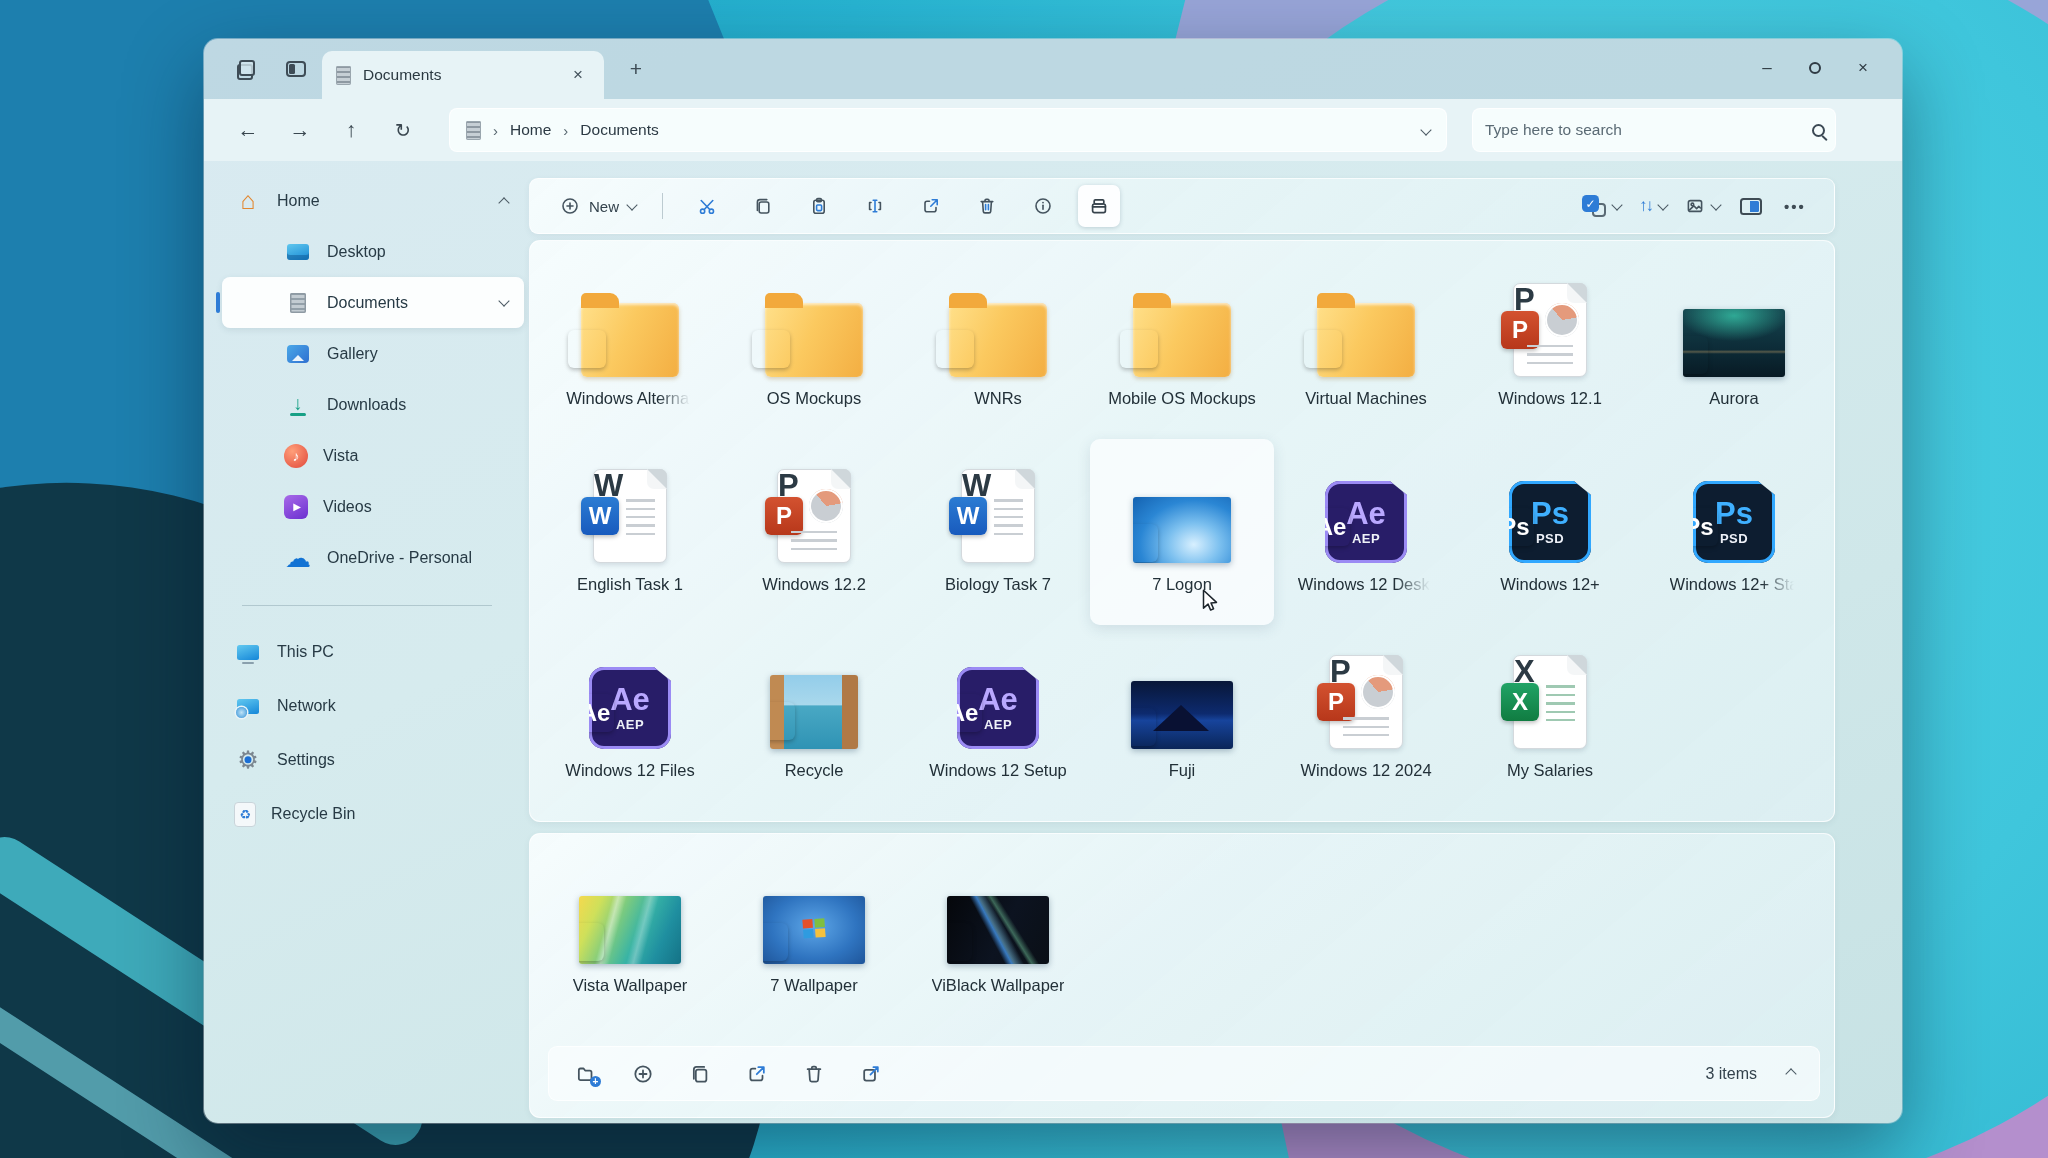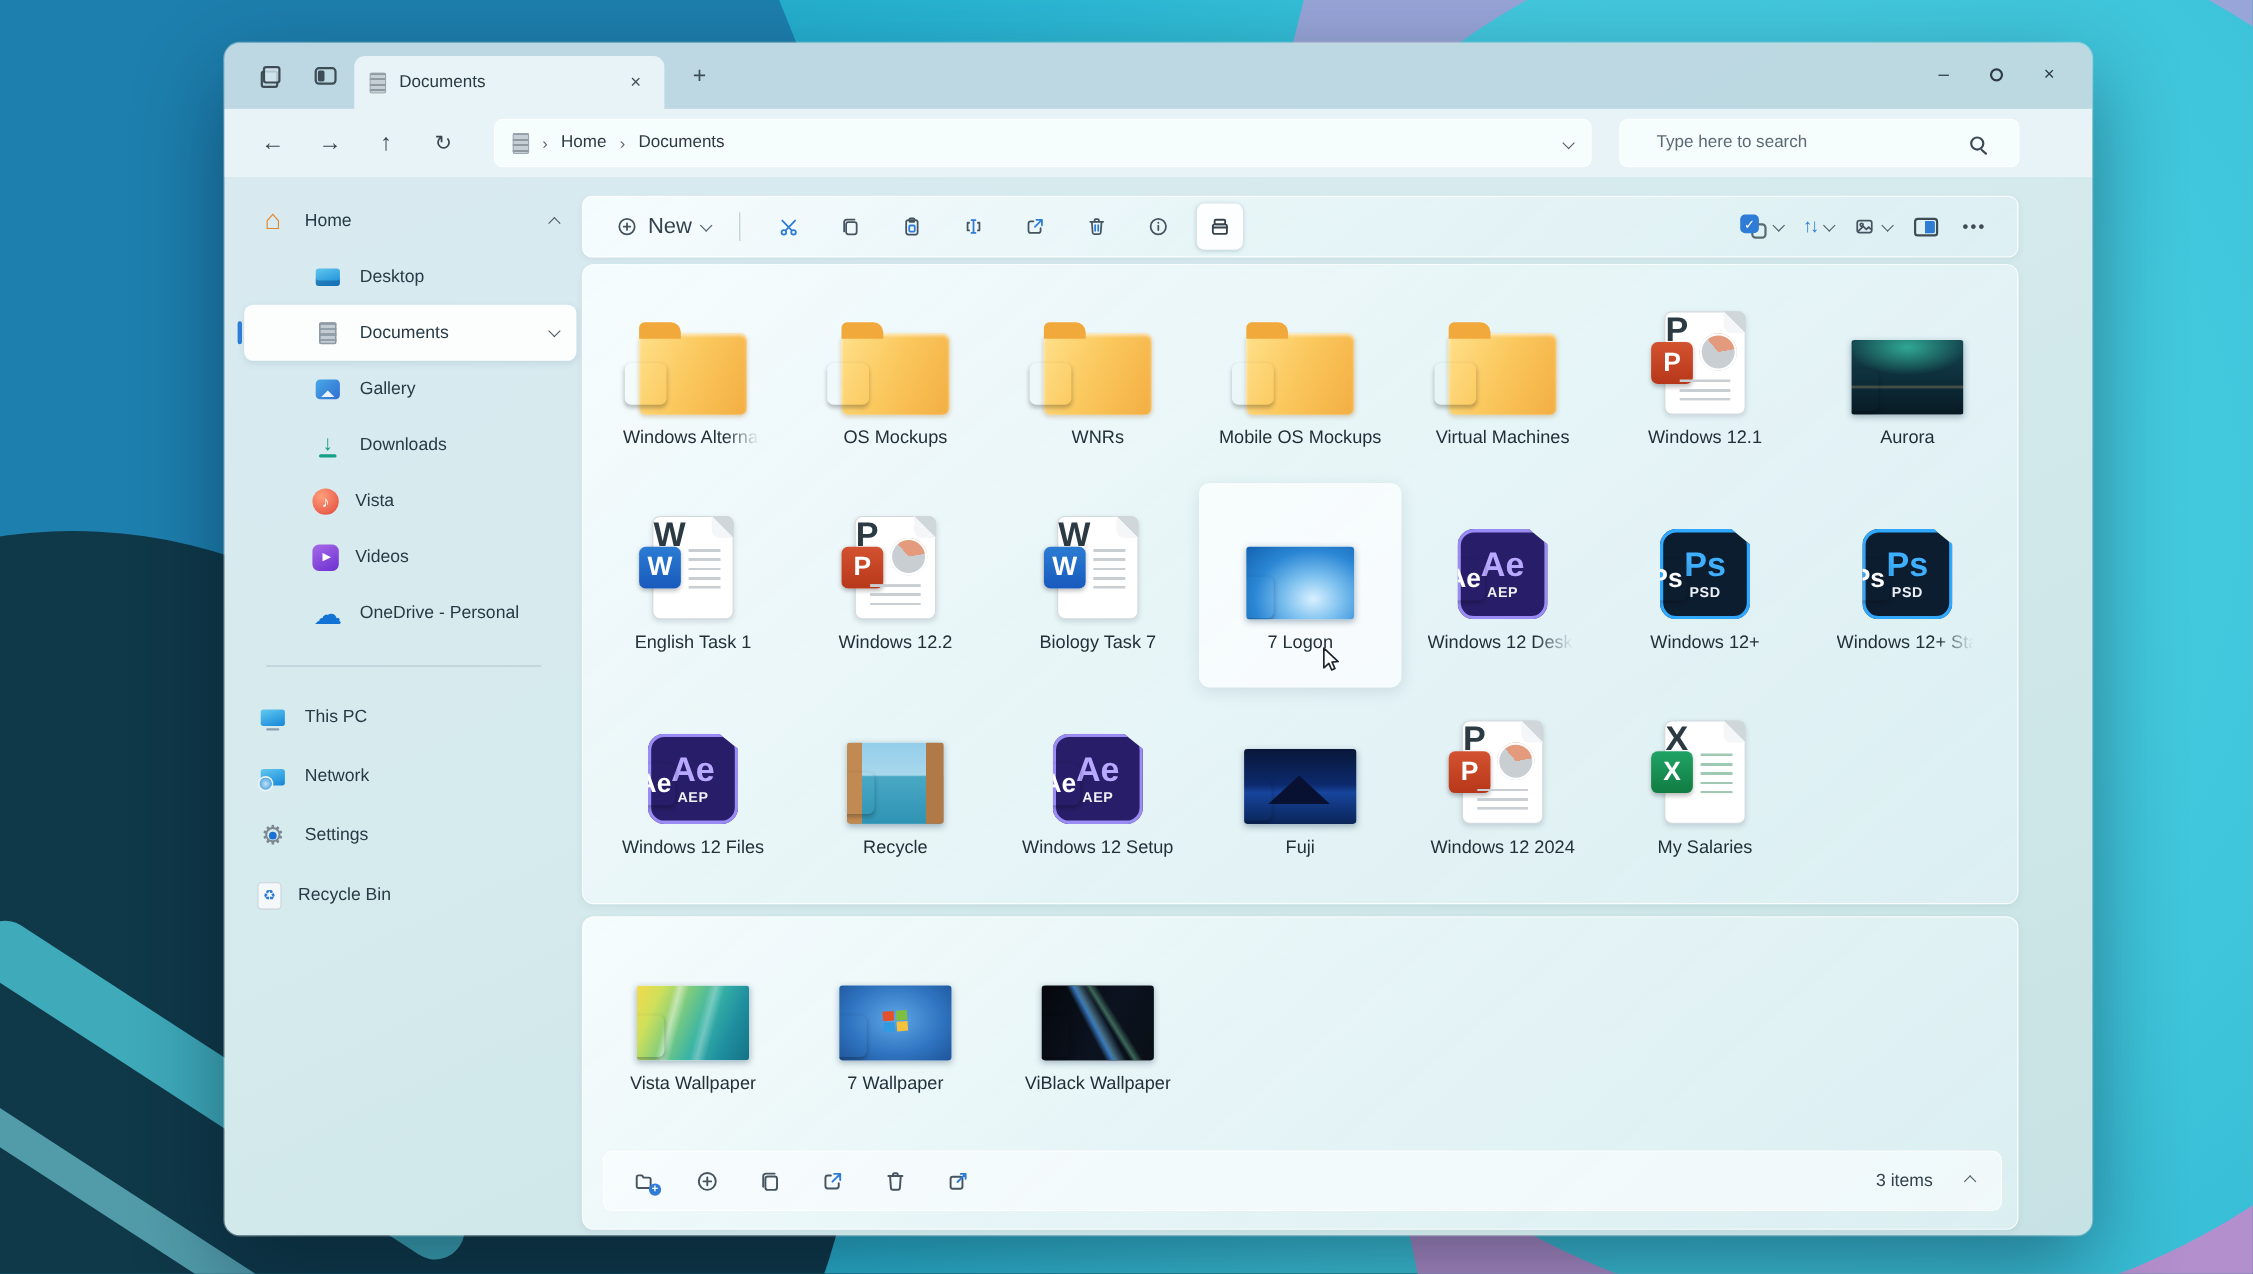--- a/index.html
+++ b/index.html
@@ -53,21 +53,21 @@
   .doc-mini{width:15px;height:19px;border-radius:2px;flex:0 0 auto;
     background:repeating-linear-gradient(180deg,#8e99a2 0 2px,#c6cfd5 2px 5px);box-shadow:inset 0 0 0 1px #9aa6ae;}
   .crumbs{display:flex;align-items:center;}
   .crumb{display:flex;align-items:center;}
   .crumb .sep{margin:0 12px;color:#57666f;font-size:15px;}
   .crumb .lbl{font-size:15.5px;color:#2c3a44;cursor:pointer;}
   .addr-caret{margin-left:auto;}
   .caret{width:8px;height:8px;border-right:1.8px solid #4b5a64;border-bottom:1.8px solid #4b5a64;display:inline-block;transform:rotate(45deg);}
   .caret.up{transform:rotate(-135deg);}
   .searchbox{position:absolute;left:1268px;top:9px;width:364px;height:44px;border-radius:8px;
-    background:rgba(250,255,255,.78);border:1px solid rgba(255,255,255,.85);display:flex;align-items:center;padding:0 31px;}
+    background:rgba(250,255,255,.78);border:1px solid rgba(255,255,255,.85);display:flex;align-items:center;padding:0 10px;}
   .searchbox input{flex:1;border:none;outline:none;background:transparent;font-size:15.5px;color:#2c3a44;
     font-family:"Liberation Sans","DejaVu Sans",sans-serif;}
   .searchbox input::placeholder{color:#5a6a74;opacity:1;}
   .mag{width:13px;height:13px;border:2px solid #3c4a55;border-radius:50%;position:relative;flex:0 0 auto;}
   .mag::after{content:"";position:absolute;right:-5px;bottom:-4px;width:7px;height:2px;background:#3c4a55;transform:rotate(42deg);border-radius:2px;}
 
   
   .sidebar{position:absolute;left:18px;top:136px;width:302px;}
   .sidebar.sys{top:586px;}
   .srow{position:relative;height:51px;display:flex;align-items:center;padding-left:12px;border-radius:8px;cursor:pointer;}
@@ -109,21 +109,21 @@
   
   .content{position:absolute;left:325px;top:0;width:1306px;height:1084px;}
   .panel{position:absolute;left:0;width:1306px;border:1px solid rgba(255,255,255,.75);
     background:linear-gradient(140deg,rgba(248,253,254,.92) 0%,rgba(233,246,248,.88) 45%,rgba(222,240,243,.85) 100%);
     box-shadow:0 2px 6px rgba(50,80,100,.07);}
   .toolbar{top:139px;height:56px;border-radius:9px;display:flex;align-items:center;padding:0 20px;}
   .mainpanel{top:201px;height:582px;border-radius:11px;}
   .bottompanel{top:794px;height:285px;border-radius:11px;}
 
   .newbtn{display:flex;align-items:center;gap:9px;padding:6px 10px;border-radius:7px;cursor:pointer;}
-  .newlabel{font-size:20px;color:#33424c;}
+  .newlabel{font-size:15px;color:#33424c;}
   .tb-div{width:1px;height:26px;background:rgba(90,115,130,.35);margin:0 16px;}
   .icbtn{width:42px;height:42px;display:flex;align-items:center;justify-content:center;border-radius:7px;cursor:pointer;margin:0 7px;}
   .icbtn.active{background:#fdfeff;box-shadow:0 1px 4px rgba(60,90,110,.25);}
   .rgroup{margin-left:auto;display:flex;align-items:center;gap:6px;}
   .rgroup .icbtn{margin:0 2px;}
   .dropgrp{display:flex;align-items:center;gap:7px;margin:0 6px;cursor:pointer;}
   .sel-ic{position:relative;width:24px;height:22px;}
   .sel-back{position:absolute;right:0;bottom:0;width:14px;height:14px;border:2px solid #5a6a74;border-radius:4px;}
   .sel-front{position:absolute;left:0;top:0;width:17px;height:17px;background:#2e7cd6;border-radius:4.5px;color:#fff;
     font-size:12px;font-weight:700;display:flex;align-items:center;justify-content:center;}

